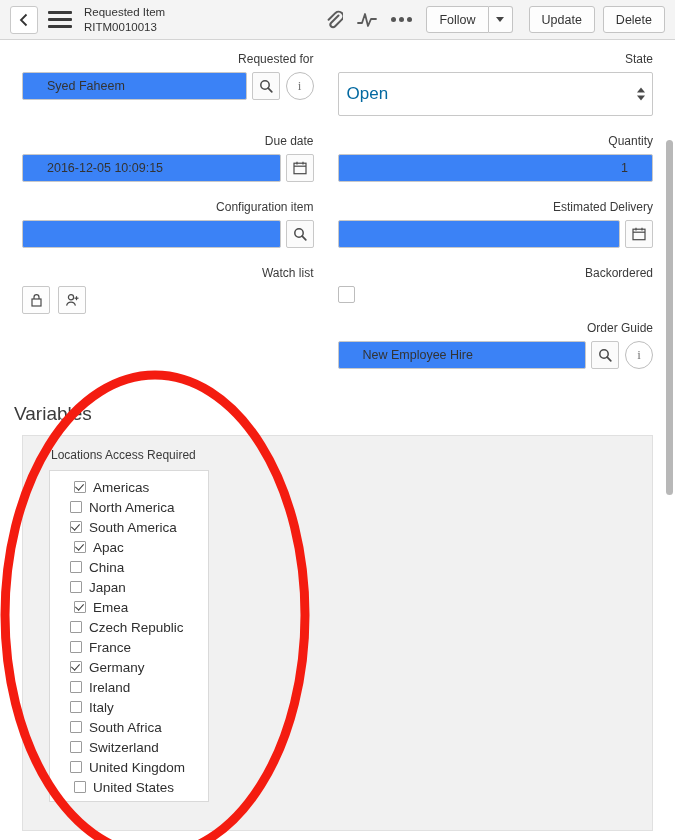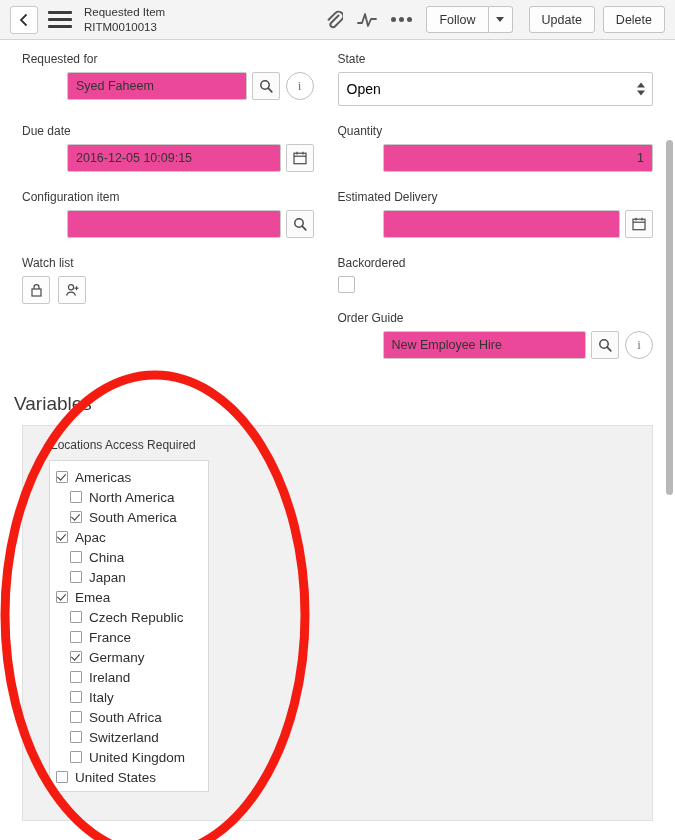--- a/index.html
+++ b/index.html
@@ -114,48 +114,48 @@
 
   
   .form {
     padding: 12px 0 0 0;
     position: relative;
   }
   .row {
     display: flex;
     padding: 0 22px;
     box-sizing: border-box;
+    text-align: right;
   }
   .col { width: 50%; box-sizing: border-box; }
   .col.left { padding-right: 24px; }
   .col.right { padding-left: 0px; }
 
   .field { margin-bottom: 18px; }
   .label {
     font-size: 12px;
     color: #3a3a3a;
     margin-bottom: 6px;
     display: block;
   }
   .ctl { display: flex; align-items: center; gap: 6px; }
 
   .input {
     height: 28px;
     border: 1px solid #c8c8c8;
-    background: #ec4899;
+    background: #3b82f6;
     border-radius: 2px;
     font-size: 12.5px;
     color: #333;
-    padding: 0 8px;
+    padding: 0 24px;
     box-sizing: border-box;
     display: flex;
     align-items: center;
     flex: 1 1 auto;
     min-width: 0;
-    margin-left: 45px;
   }
   .input.num { justify-content: flex-end; }
 
   .sq {
     width: 28px;
     height: 28px;
     border: 1px solid #c8c8c8;
     background: #fbfbfb;
     border-radius: 2px;
     display: flex;
@@ -170,26 +170,26 @@
     border: 1px solid #bdbdbd;
     border-radius: 50%;
     display:flex; align-items:center; justify-content:center;
     font-size: 13px; color:#777;
     font-family: "Liberation Serif", serif;
     flex: 0 0 auto;
   }
 
   .select {
     position: relative;
-    height: 34px;
+    height: 44px;
     border: 1px solid #c8c8c8;
     background: #ffffff;
     border-radius: 2px;
-    font-size: 14px;
-    color: #000000;
+    font-size: 17px;
+    color: #0369a1;
     padding: 0 24px 0 8px;
     box-sizing: border-box;
     display: flex;
     align-items: center;
     width: 100%;
   }
   .spin {
     position: absolute;
     right: 7px; top: 50%;
     transform: translateY(-50%);
@@ -246,21 +246,21 @@
     width: 160px;
     padding: 6px 0 4px 0;
     box-sizing: border-box;
   }
   .tnode {
     display: flex;
     align-items: center;
     height: 20px;
     font-size: 13.5px;
     color: #2f2f2f;
-    padding-left: 6px;
+    padding-left: 24px;
   }
   .tnode.child { padding-left: 20px; }
   .tnode .cb {
     width: 12px; height: 12px;
     border: 1px solid #9b9b9b;
     background: #fff;
     border-radius: 1px;
     margin-right: 7px;
     box-sizing: border-box;
     position: relative;

